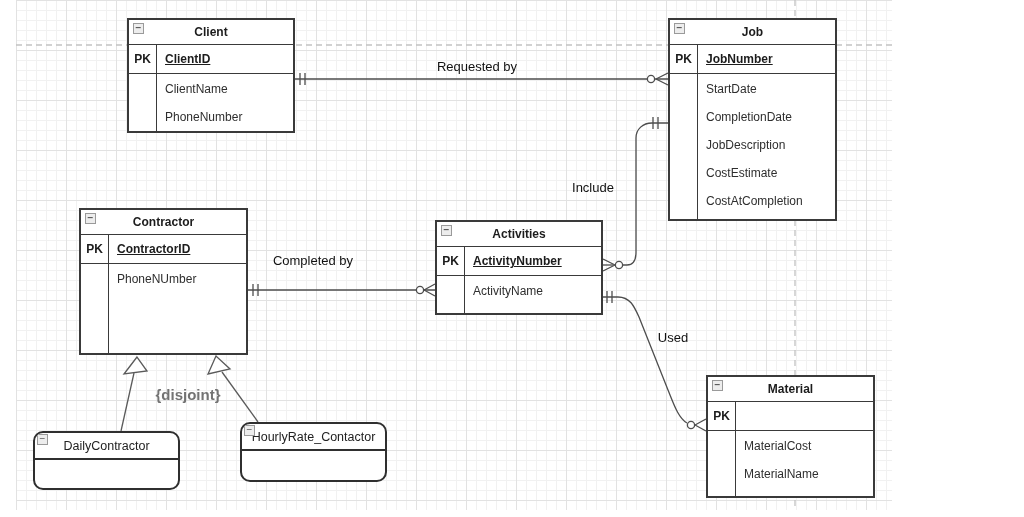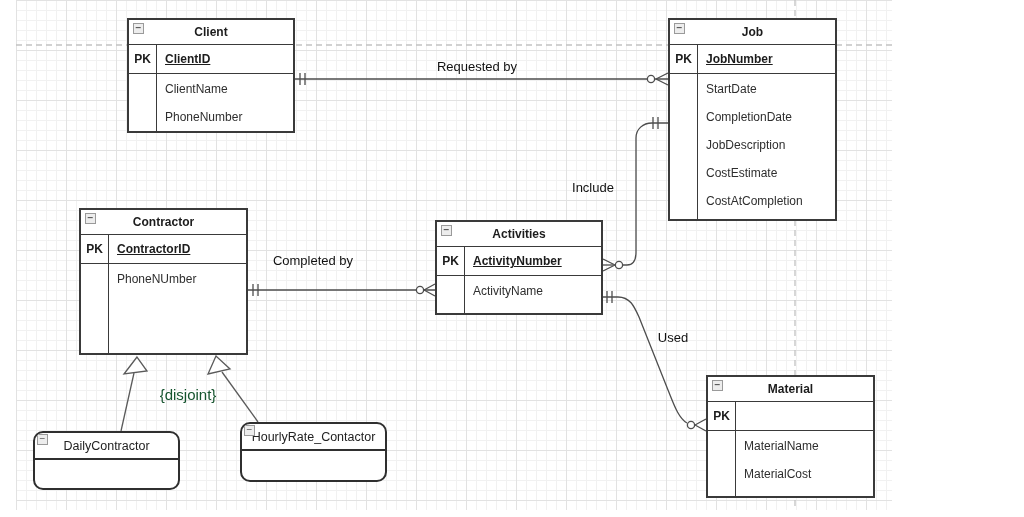--- a/index.html
+++ b/index.html
@@ -61,21 +61,21 @@
   }
   .sub-title .collapse { left:2px; top:1px; }
   .sub-body { flex:1; }
 
   
   .rel-label {
     position:absolute; font-weight:normal; font-size:13px; color:#111;
     text-align:center; white-space:nowrap;
   }
   .constraint-label {
-    position:absolute; font-weight:normal; font-size:15px; color:#14532d;
+    position:absolute; font-weight:bold; font-size:15px; color:#737373;
     text-align:center; white-space:nowrap;
   }
 </style>
 </head>
 <body>
 
 <div id="canvas">
 
   <div class="grid"></div>
 
@@ -208,22 +208,22 @@
     <div class="e-title">
       <span class="collapse">−</span>
       <span>Material</span>
     </div>
     <div class="e-pkrow">
       <span class="e-pkcol">PK</span>
     </div>
     <div class="e-attrs">
       <div class="spacer"></div>
       <div class="attr-list">
+        <div class="attr">MaterialCost</div>
         <div class="attr">MaterialName</div>
-        <div class="attr">MaterialCost</div>
       </div>
     </div>
   </div>
 
   <div class="subtype" style="left:33px; top:431px; width:147px; height:59px;">
     <div class="sub-title">
       <span class="collapse">−</span>
       <span>DailyContractor</span>
     </div>
     <div class="sub-body"></div>

